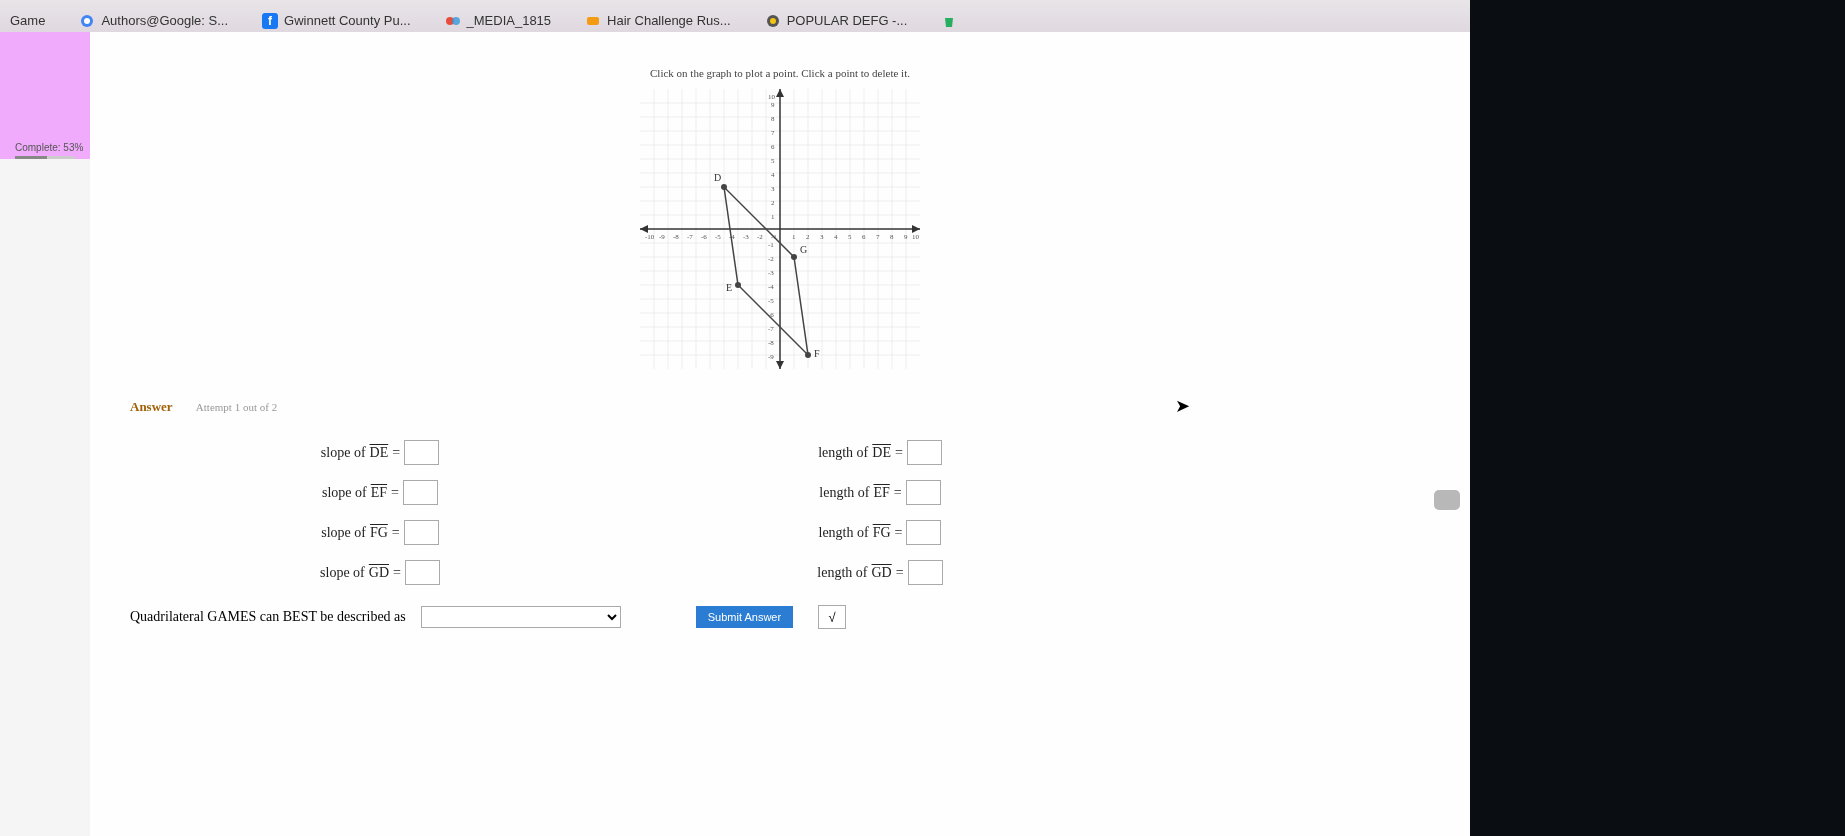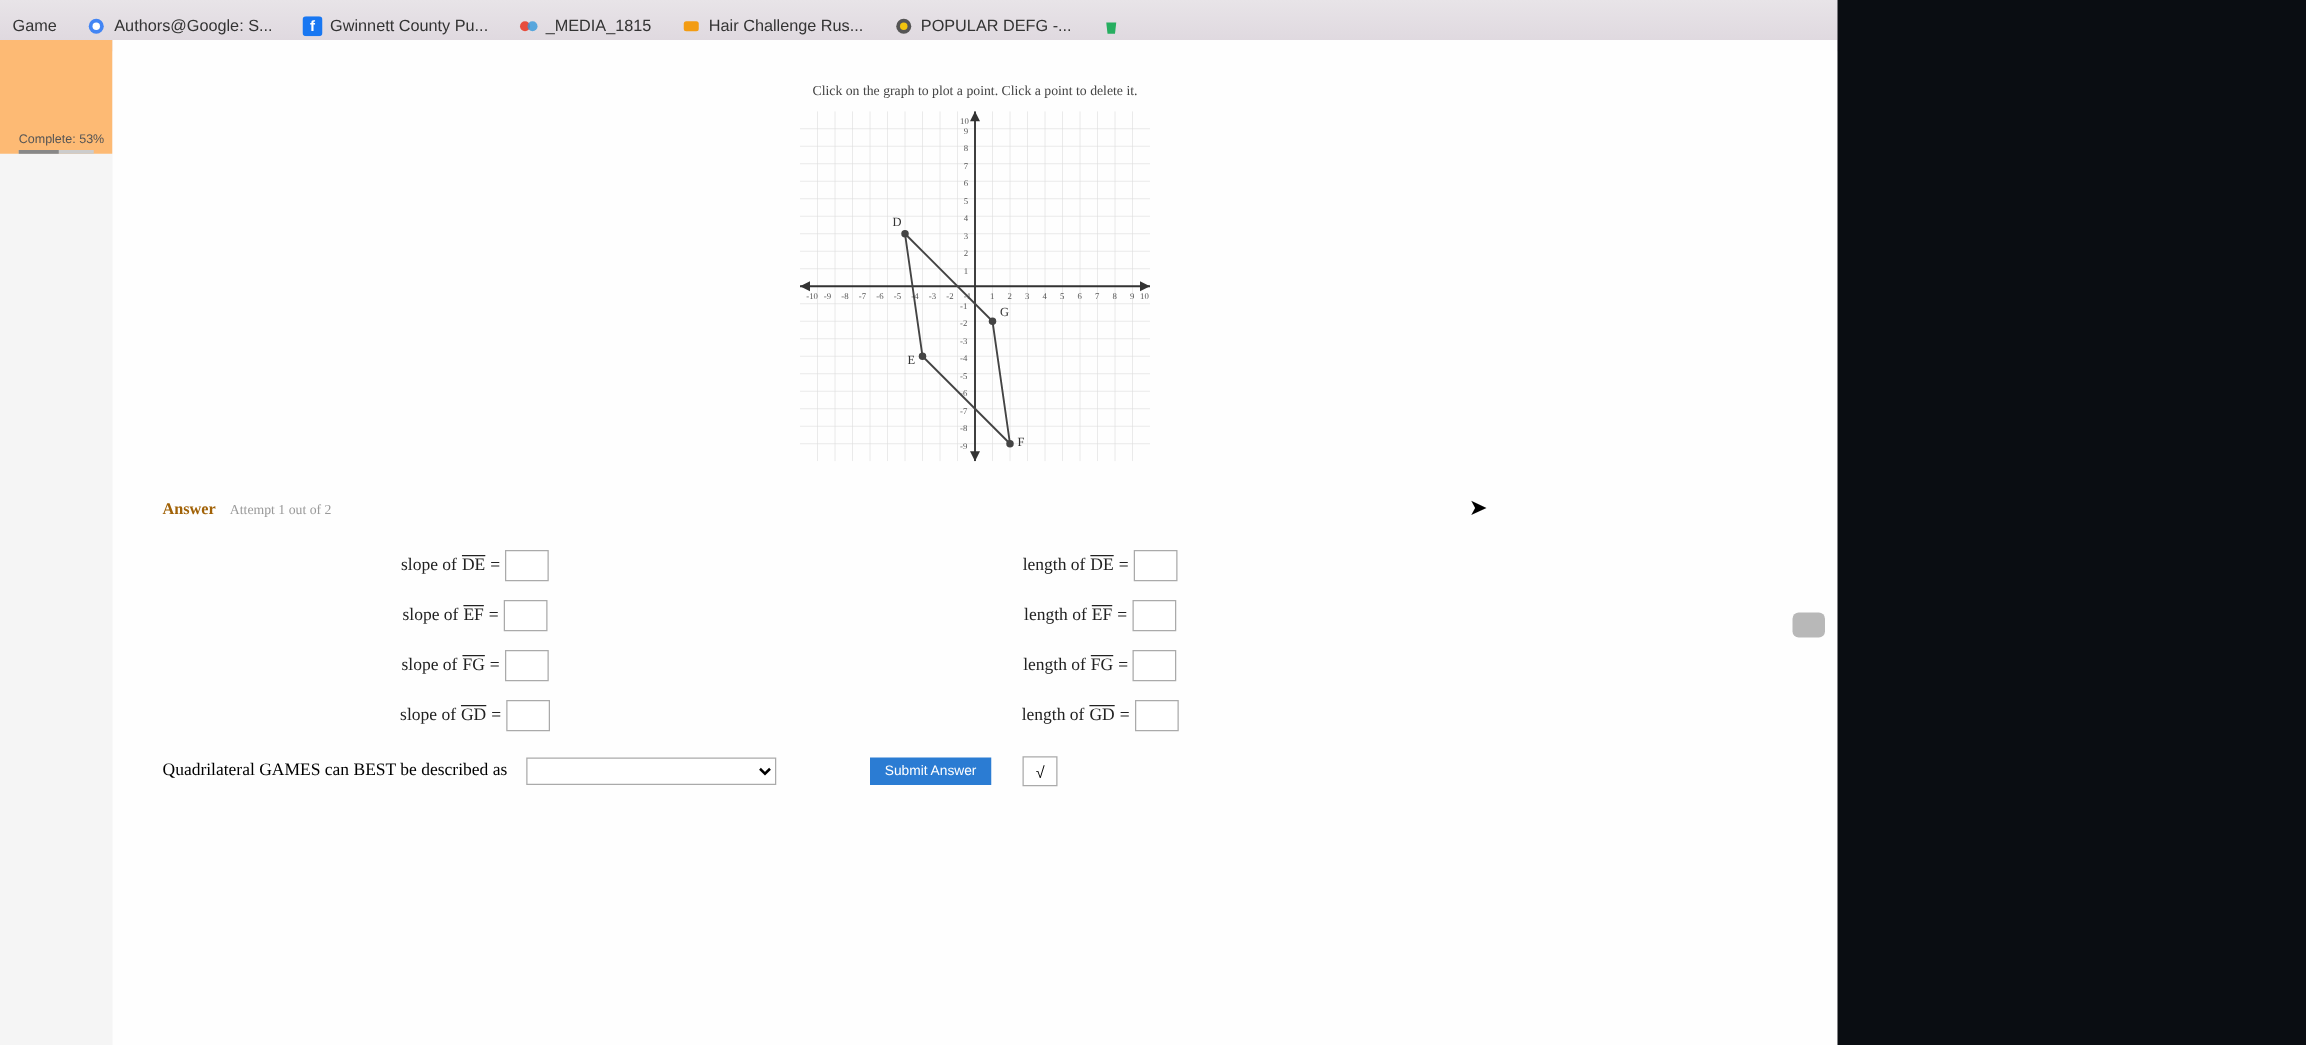--- a/index.html
+++ b/index.html
@@ -4,36 +4,36 @@
 <style>
 * { margin: 0; padding: 0; box-sizing: border-box; }
 body { font-family: Arial, sans-serif; background: #f5f5f5; width: 1845px; height: 836px; overflow: hidden; position: relative; }
 
 .bookmarks-bar {
   background: linear-gradient(to bottom, #e8e4e8, #ddd6dd);
   height: 41px;
   display: flex;
   align-items: center;
   padding: 0 10px;
-  gap: 24px;
+  gap: 34px;
   font-size: 13px;
   color: #333;
 }
 .bookmark-item { display: flex; align-items: center; gap: 6px; cursor: pointer; white-space: nowrap; }
 .bookmark-icon { width: 16px; height: 16px; display: inline-block; }
 .bookmarks-spacer { flex: 1; }
 .all-bookmarks { display: flex; align-items: center; gap: 6px; cursor: pointer; }
 
 .sidebar-left {
   position: absolute;
   left: 0;
   top: 32px;
   width: 90px;
-  background: #fdba74;
-  padding: 74px 5px 0 15px;
+  background: #f0abfc;
+  padding: 110px 5px 0 15px;
   font-size: 10px;
   color: #555;
 }
 .progress-bar { width: 60px; height: 3px; background: #ccc; margin-top: 3px; }
 .progress-fill { height: 100%; background: #888; width: 53%; }
 
 .content-area {
   position: absolute;
   left: 90px;
   top: 32px;
@@ -48,21 +48,21 @@
 
 .graph-instruction { text-align: center; font-size: 11px; color: #444; margin: 15px 0 10px 0; font-family: 'Times New Roman', serif; }
 
 .graph-container { display: flex; justify-content: center; margin-bottom: 30px; }
 .graph { width: 280px; height: 280px; position: relative; }
 
 .find-text { font-size: 14px; font-family: 'Times New Roman', serif; color: #222; margin: 20px 0 30px 0; }
 
 .answer-header { font-size: 13px; font-family: 'Times New Roman', serif; margin-bottom: 25px; }
 .answer-label { font-weight: bold; color: #a16207; }
-.attempt-text { color: #999; font-size: 11px; margin-left: 8px; }
+.attempt-text { color: #999; font-size: 11px; margin-left: 20px; }
 
 .answer-grid {
   display: grid;
   grid-template-columns: 500px 400px;
   gap: 15px 50px;
   font-family: 'Times New Roman', serif;
   font-size: 14px;
   color: #222;
 }
 .answer-row { display: flex; align-items: center; gap: 4px; justify-content: center; }

